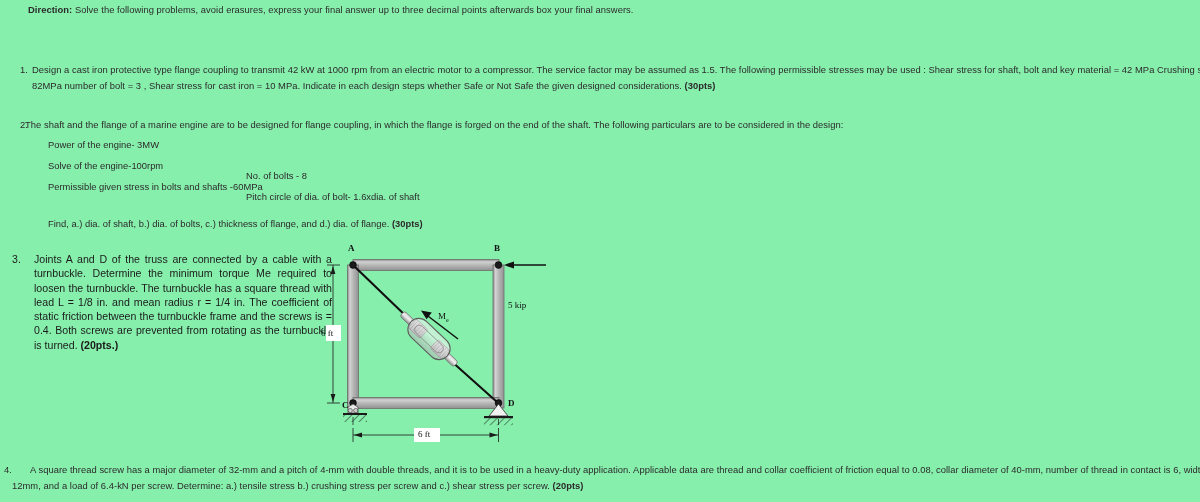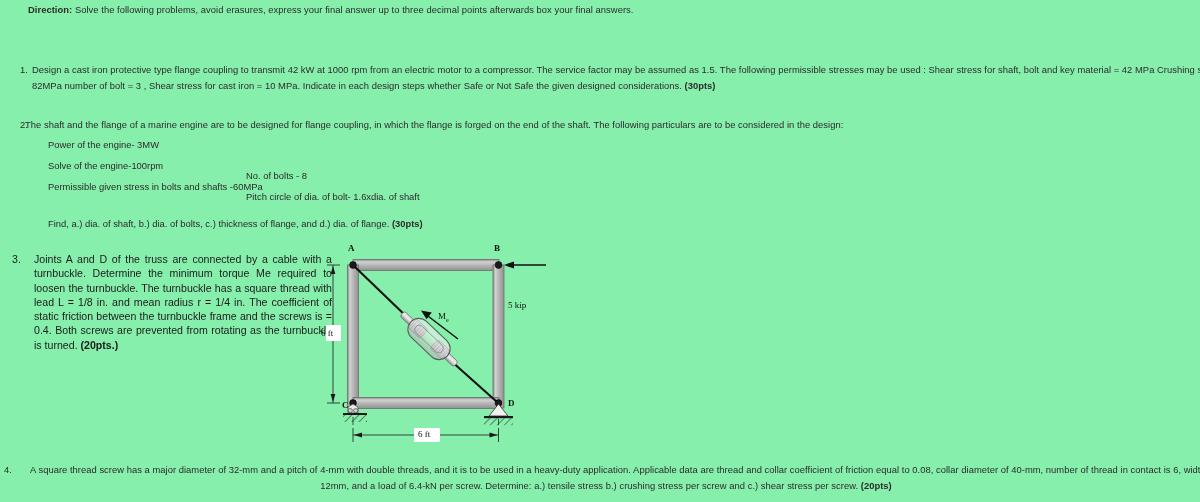--- a/index.html
+++ b/index.html
@@ -98,21 +98,21 @@
   #prob3 .body {
     margin-left: 22px;
     text-align: justify;
     text-justify: inter-word;
   }
 
   
   #prob4 { left: 0px; top: 462px; width: 1200px; }
   #prob4 .num { left: 4px; width: 14px; text-align: left; }
   #prob4 .body { margin-left: 30px; }
-  #prob4 .ln2 { margin-left: -18px; display: block; white-space: nowrap; text-align: center; }
+  #prob4 .ln2 { margin-left: -18px; display: block; white-space: nowrap; }
 
   
   #figure {
     position: absolute;
     left: 318px;
     top: 243px;
     width: 235px;
     height: 215px;
   }
   #figure svg { display: block; }

